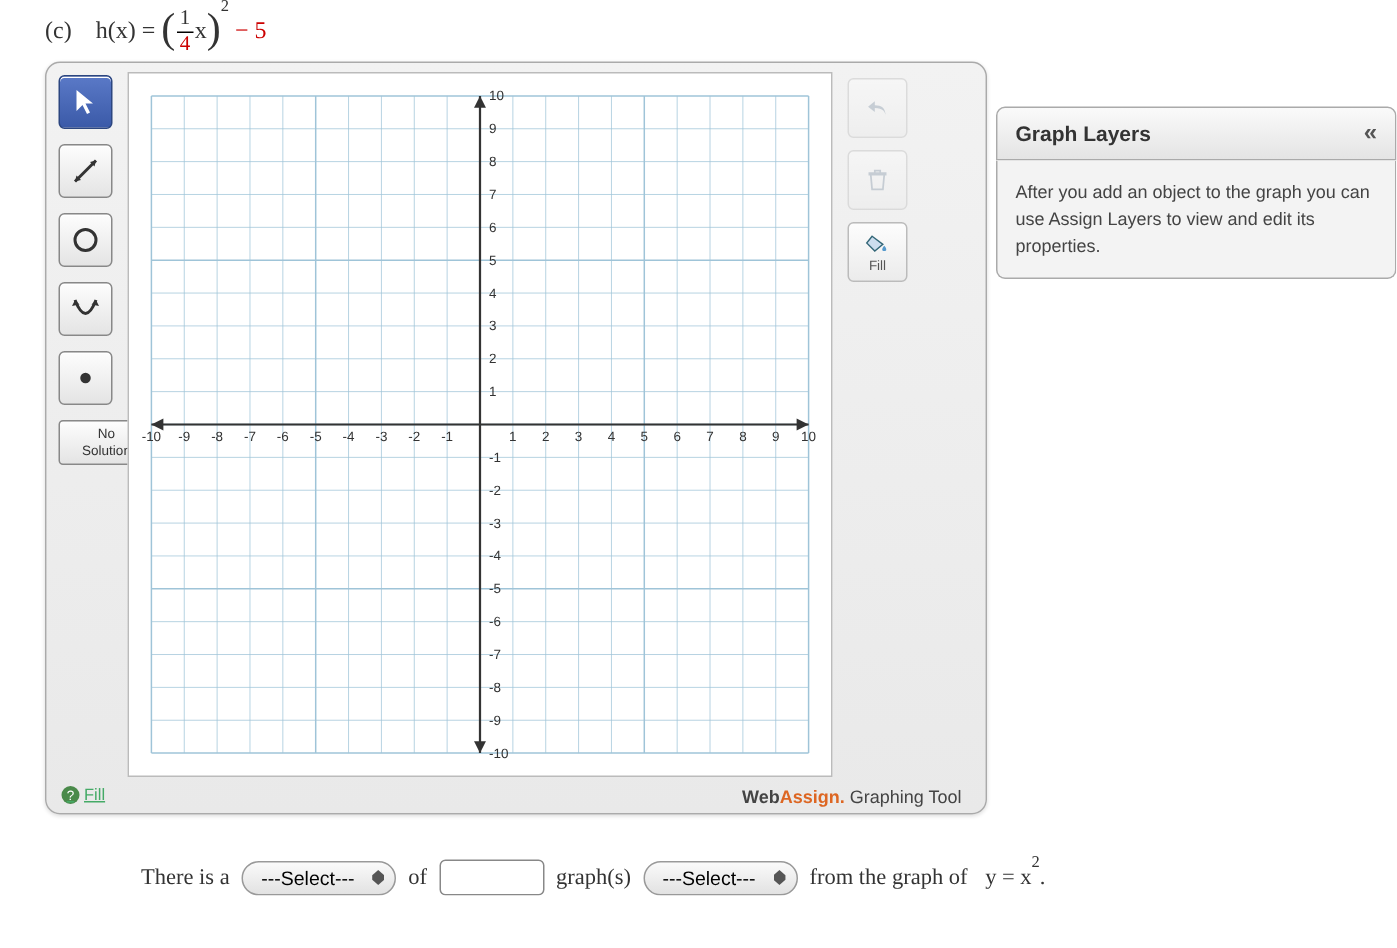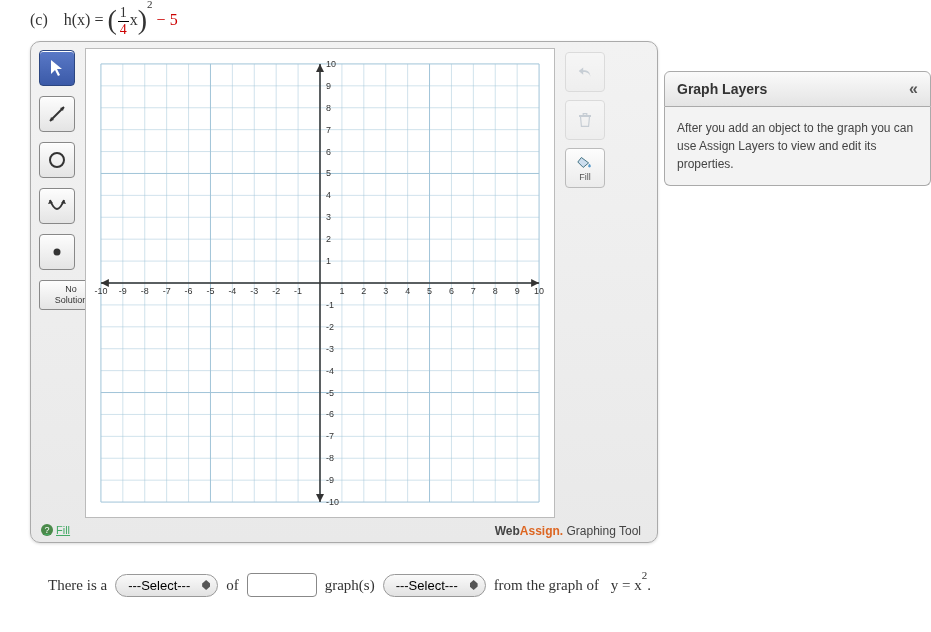--- a/index.html
+++ b/index.html
@@ -145,21 +145,21 @@
     border-top:none;
     border-radius:0 0 6px 6px;
     padding: 12px;
     font-size:12px;
     color:#444;
     background:#f3f3f3;
     line-height:1.5;
   }
 
   .answer-row {
-    margin: 30px 0 0 48px;
+    margin: 30px 0 0 94px;
     font-family:"Times New Roman", serif;
     font-size:15px;
     display:flex; align-items:center; gap:8px; flex-wrap:wrap;
   }
   .sel {
     -webkit-appearance:none; appearance:none;
     background: linear-gradient(#fafafa,#e2e2e2);
     border:1px solid #999;
     border-radius: 12px;
     padding: 3px 26px 3px 12px;

